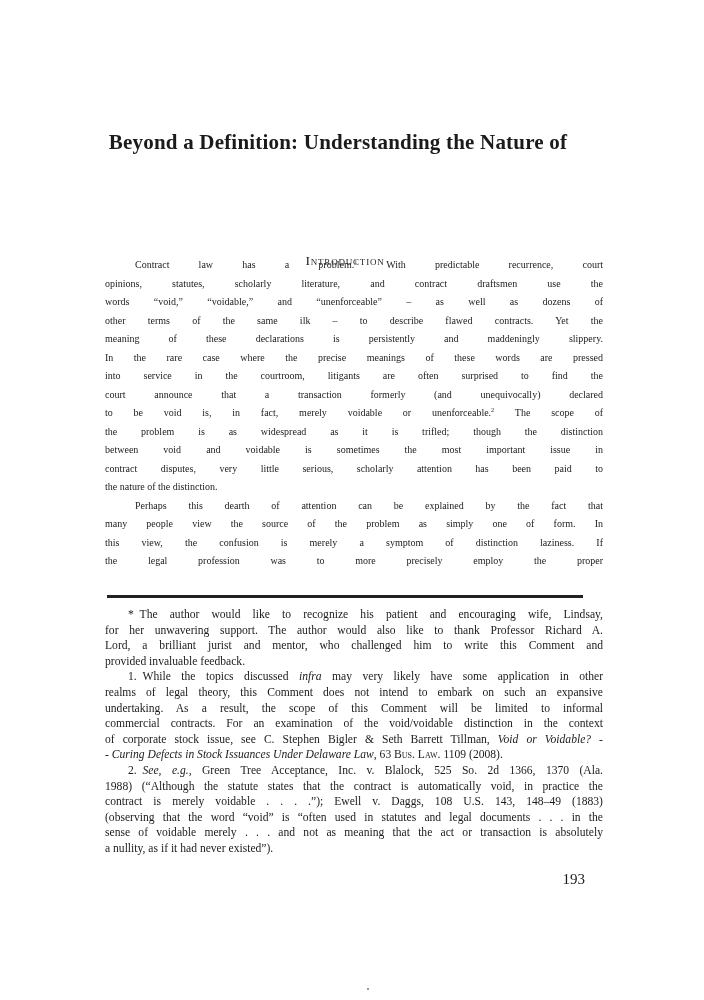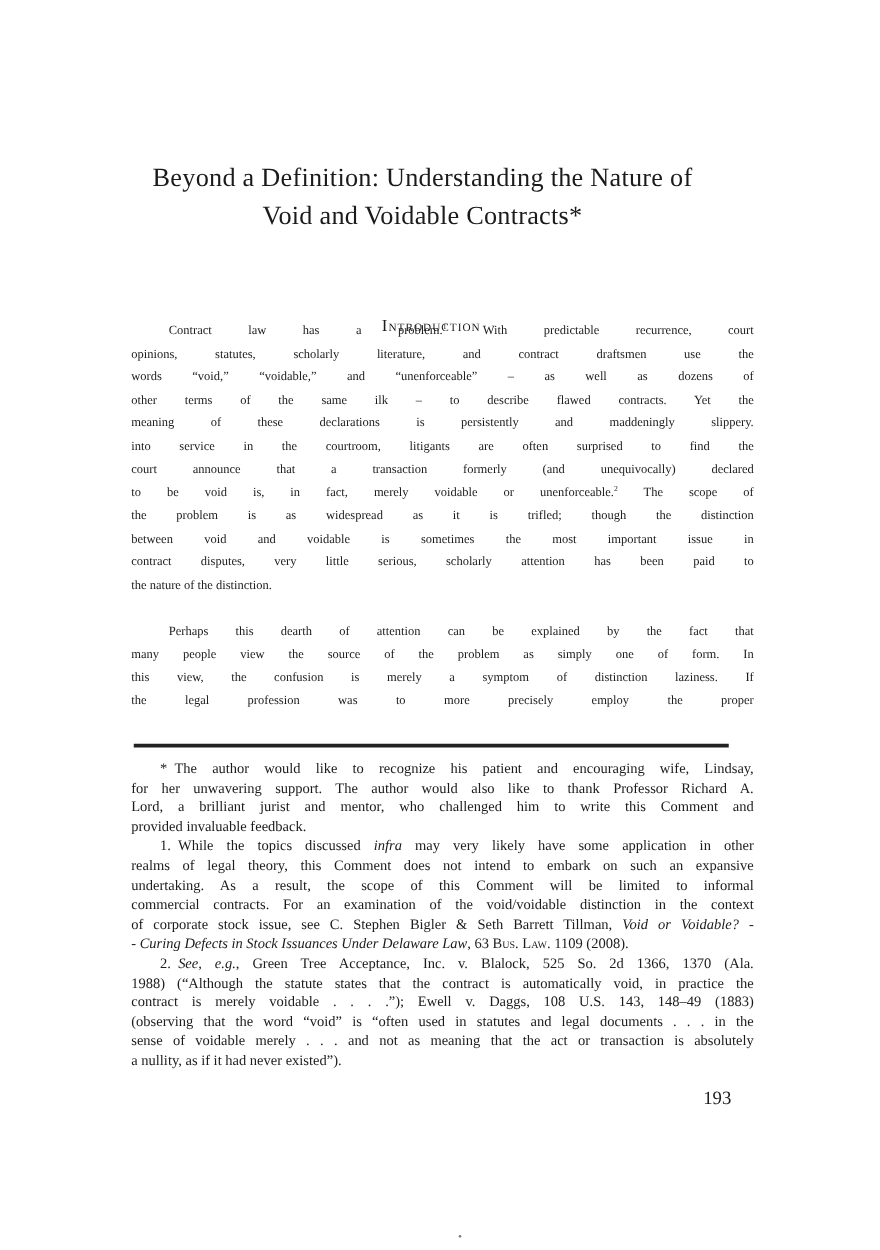--- a/index.html
+++ b/index.html
@@ -14,21 +14,21 @@
     overflow: hidden;
   }
   .title {
     position: absolute;
     top: 127px;
     left: 88px;
     width: 500px;
     text-align: center;
     font-size: 21px;
     line-height: 30px;
-    font-weight: normal;
+    font-weight: bold;
     letter-spacing: 0.2px;
   }
   .heading {
     position: absolute;
     top: 217px;
     left: 95px;
     width: 500px;
     text-align: center;
     font-size: 13.5px;
     line-height: 16px;
@@ -97,31 +97,31 @@
     border-radius: 50%;
   }
 </style>
 </head>
 <body>
 
 <div class="page">
 
   <h1 class="title">
     <span>Beyond a Definition: Understanding the Nature of</span><br>
-    <span>Void and Voidable Contracts*</span>
   </h1>
 
   <h2 class="heading">Introduction</h2>
 
   <div class="body-block para1">
       <div class="jline ind"><span>Contract law has a problem.</span><span class="sup">1</span><span> With predictable recurrence, court</span></div>
       <div class="jline"><span>opinions, statutes, scholarly literature, and contract draftsmen use the</span></div>
       <div class="jline"><span>words “void,” “voidable,” and “unenforceable” – as well as dozens of</span></div>
       <div class="jline"><span>other terms of the same ilk – to describe flawed contracts. Yet the</span></div>
       <div class="jline"><span>meaning of these declarations is persistently and maddeningly slippery.</span></div>
+      <div class="jline"><span>In the rare case where the precise meanings of these words are pressed</span></div>
       <div class="jline"><span>into service in the courtroom, litigants are often surprised to find the</span></div>
       <div class="jline"><span>court announce that a transaction formerly (and unequivocally) declared</span></div>
       <div class="jline"><span>to be void is, in fact, merely voidable or unenforceable.</span><span class="sup">2</span><span> The scope of</span></div>
       <div class="jline"><span>the problem is as widespread as it is trifled; though the distinction</span></div>
       <div class="jline"><span>between void and voidable is sometimes the most important issue in</span></div>
       <div class="jline"><span>contract disputes, very little serious, scholarly attention has been paid to</span></div>
       <div class="jline end"><span>the nature of the distinction.</span></div>
     </div>
 
   <div class="body-block para2">

